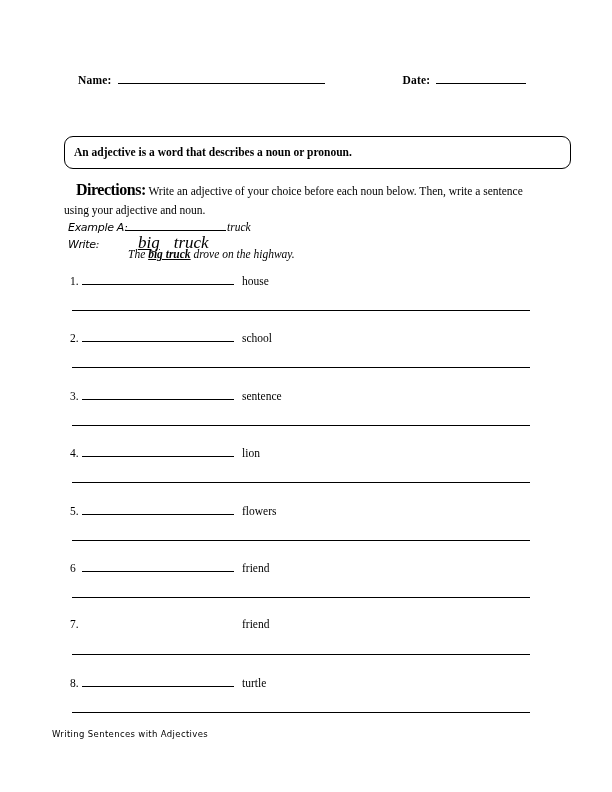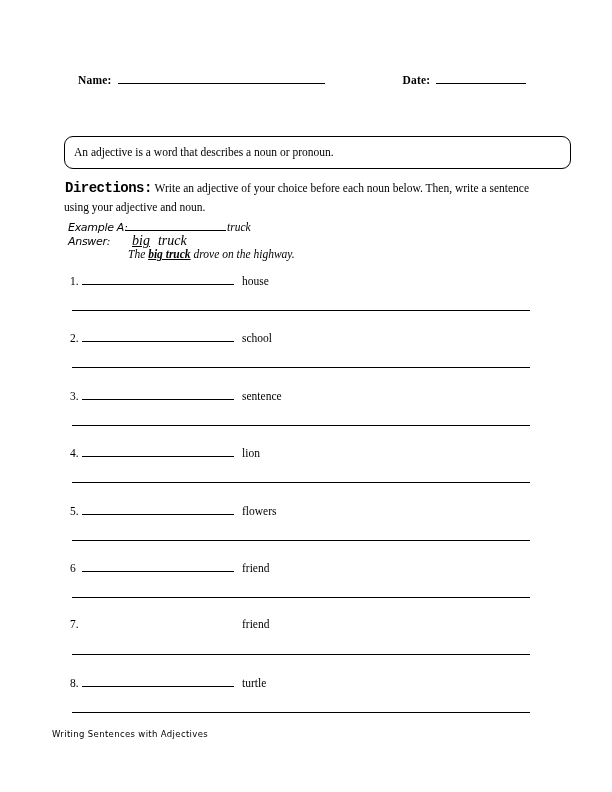--- a/index.html
+++ b/index.html
@@ -68,44 +68,45 @@
     position: absolute;
     left: 64px;
     top: 136px;
     width: 507px;
     height: 33px;
     border: 1.7px solid #000;
     border-radius: 9px;
     box-sizing: border-box;
     display: flex;
     align-items: center;
+    font-weight: bold;
   }
   .definition-text {
     padding-left: 9px;
     font-family: "Liberation Serif", "DejaVu Serif", serif;
     font-size: 11.5px;
     line-height: 1.2;
   }
 
   
   .directions-block {
     position: absolute;
     left: 64px;
     top: 179px;
     width: 478px;
     font-family: "Liberation Serif", "DejaVu Serif", serif;
     font-size: 11.5px;
     line-height: 1.42;
   }
   .directions-label {
-    font-family: Liberation Mono, monospace;
-    font-weight: bold;
-    font-size: 14px;
+    font-family: Liberation Serif, serif;
+    font-weight: bold;
+    font-size: 16px;
     letter-spacing: -0.5px;
-    margin-left: 1px;
+    margin-left: 12px;
   }
 
   
   .example-block {
     position: absolute;
     left: 68px;
     top: 218px;
     width: 400px;
     font-size: 11.5px;
   }
@@ -132,22 +133,22 @@
   }
   .example-noun {
     font-family: "Liberation Serif", "DejaVu Serif", serif;
     font-style: italic;
     font-size: 11.5px;
     margin-left: 1px;
   }
   .example-answer-text {
     font-family: "Liberation Serif", "DejaVu Serif", serif;
     font-style: italic;
-    font-size: 14px;
-    margin-left: 8px;
+    font-size: 17px;
+    margin-left: 14px;
   }
   .ex-underline {
     text-decoration: underline;
   }
   .ex-bold-underline {
     font-weight: bold;
     text-decoration: underline;
     margin-top: 24px;
   }
   .example-sentence {
@@ -241,21 +242,21 @@
     <span>Write an adjective of your choice before each noun below. Then, write a sentence using your adjective and noun.</span>
   </div>
 
   <div class="example-block">
     <div class="example-line">
       <span class="example-tag">Example A:</span>
       <span class="example-blank"></span>
       <span class="example-noun">truck</span>
     </div>
     <div class="example-line">
-      <span class="example-tag">Answer:</span>
+      <span class="example-tag">Write:</span>
       <span class="example-answer-text ex-underline">big</span>
       <span class="example-answer-text">truck</span>
     </div>
     <div class="example-sentence">
       <span>The </span><span class="ex-bold-underline">big truck</span><span> drove on the highway.</span>
     </div>
   </div>
 
   <div class="items" id="items-container">
       <div class="item">

